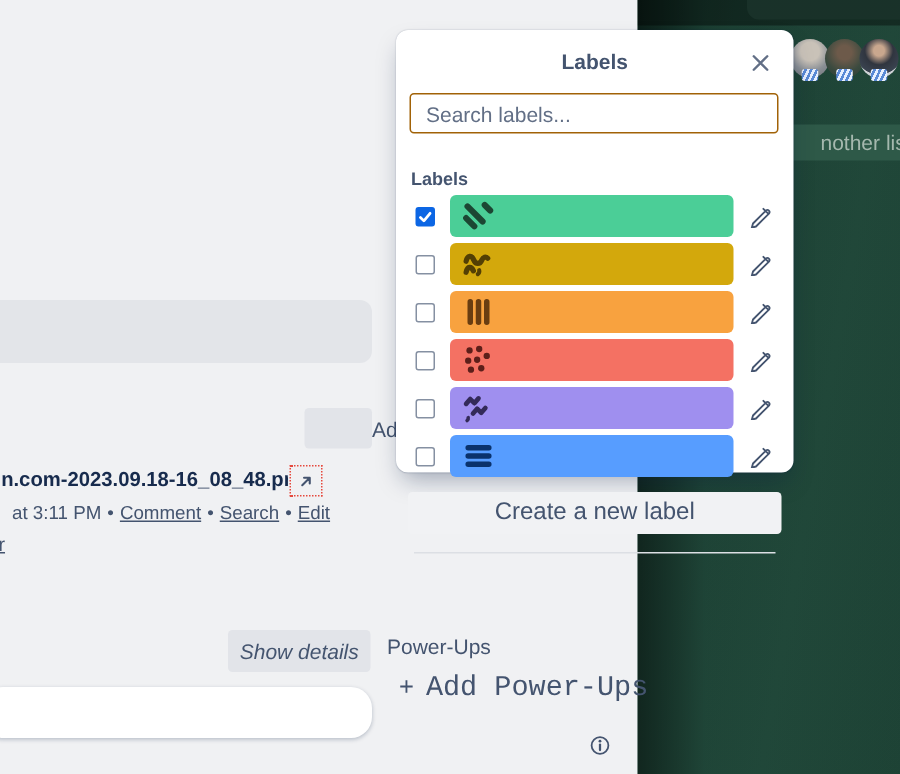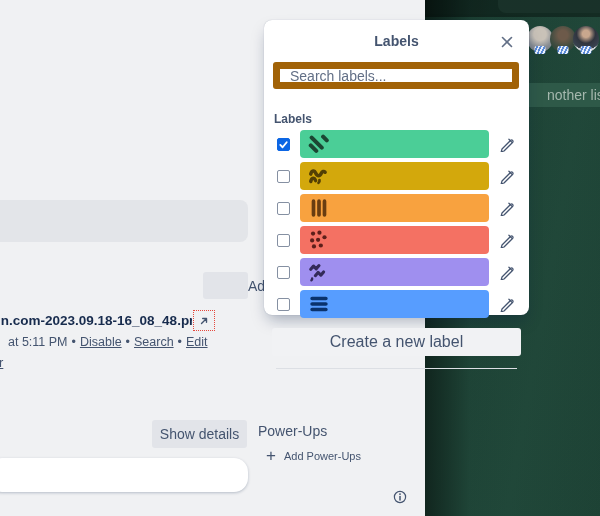--- a/index.html
+++ b/index.html
@@ -41,44 +41,44 @@
   }
   .attach-meta { position:absolute; left:8px; top:335px; font-size:12.5px; color:#44546F; white-space:nowrap; }
   .attach-meta a { color:#44546F; text-decoration:underline; cursor:pointer; }
   .attach-meta .sep { margin:0 4px; }
   .partial-link { position:absolute; left:-1px; top:355px; font-size:13px; color:#44546F; text-decoration:underline; cursor:pointer; }
   .gray-btn {
     position:absolute; background:#E2E4E9; border:none; border-radius:3px;
     color:#44546F; font-size:14px; font-family:inherit; cursor:pointer;
   }
   .add-btn { left:203px; top:272px; width:44px; height:27px;padding-left:45px; }
-  .show-details-btn { left:152px; top:420px; width:95px; height:28px; }
+  .show-details-btn { left:152px; top:420px; width:95px; height:28px;font-style:italic; }
   .comment-box {
     position:absolute; left:-12px; top:458px; width:260px; height:34px;
     background:#fff; border-radius:14px; box-shadow:0 1px 3px rgba(9,30,66,0.25); cursor:text;
   }
   .side-heading { position:absolute; font-size:14px; font-weight:normal; color:#44546F; }
   .powerups-h { left:258px; top:423px; }
   .automation-h { left:258px; top:490px; }
   .add-powerups { position:absolute; left:266px; top:447px; display:flex; align-items:center; gap:8px; color:#44546F; cursor:pointer; }
   .add-powerups .plus { font-size:17px; line-height:18px; }
-  .add-powerups .lbl { font-size:11px; }
+  .add-powerups .lbl { font-size:19px;font-family:Liberation Mono, monospace; }
   .info-icon { position:absolute; left:393px; top:490px; width:14px; height:14px; cursor:pointer; }
   
   .popup {
     position:absolute; left:264px; top:20px; width:265px; height:295px;
     background:#fff; border-radius:8px; z-index:5;
     box-shadow:0 8px 16px -4px rgba(9,30,66,0.35), 0 0 1px rgba(9,30,66,0.3);
     text-decoration:underline;
   }
   .popup-title { position:absolute; left:0; top:13px; width:100%; text-align:center; font-size:14px; font-weight:bold; color:#44546F; }
   .popup-close { position:absolute; right:13px; top:13px; width:18px; height:18px; border:none; background:none; cursor:pointer; padding:2px; }
   .search-input {
     position:absolute; left:9px; top:42px; width:246px; height:27px;
-    border:7px solid #a16207; border-radius:3px; padding:0 10px; font-size:14px; font-family:inherit; color:#737373;
+    border:1px solid #a16207; border-radius:3px; padding:0 10px; font-size:14px; font-family:inherit; color:#737373;
   }
   .search-input::placeholder { color:#626F86; }
   .section-label { position:absolute; left:10px; top:92px; font-size:12px; font-weight:bold; color:#44546F; }
   .rows { position:absolute; left:0; top:110px; width:100%; }
   .label-row { display:flex; align-items:center; height:28px; margin-bottom:4px; padding:0 14px 0 13px; }
   .checkbox {
     width:13px; height:13px; border:1.5px solid #8590A2; border-radius:2px; background:#fff;
     margin-right:10px; flex:none; cursor:pointer; display:flex; align-items:center; justify-content:center;
   }
   .checkbox svg { display:none; }
@@ -121,21 +121,21 @@
   <div class="attach-title">
     <span>in.com-2023.09.18-16_08_48.png</span>
   </div>
   <div class="ext-box">
     <svg width="12" height="12" viewBox="0 0 12 12">
       <path d="M3.5 8.5 L8.5 3.5 M4.7 3.5 H8.5 V7.3" stroke="#44546F" stroke-width="1.4" fill="none" stroke-linecap="round" stroke-linejoin="round"></path>
     </svg>
   </div>
 
   <div class="attach-meta">
-    <span>at 5:11 PM</span><span class="sep">•</span><a>Disable</a><span class="sep">•</span><a>Search</a><span class="sep">•</span><a>Edit</a>
+    <span>at 3:11 PM</span><span class="sep">•</span><a>Comment</a><span class="sep">•</span><a>Search</a><span class="sep">•</span><a>Edit</a>
   </div>
 
   <a class="partial-link">r</a>
 
   <button class="gray-btn add-btn">Add</button>
   <button class="gray-btn show-details-btn">Show details</button>
   <div class="comment-box"></div>
 
   <div class="side-heading powerups-h">Power-Ups</div>
   <div class="add-powerups">

